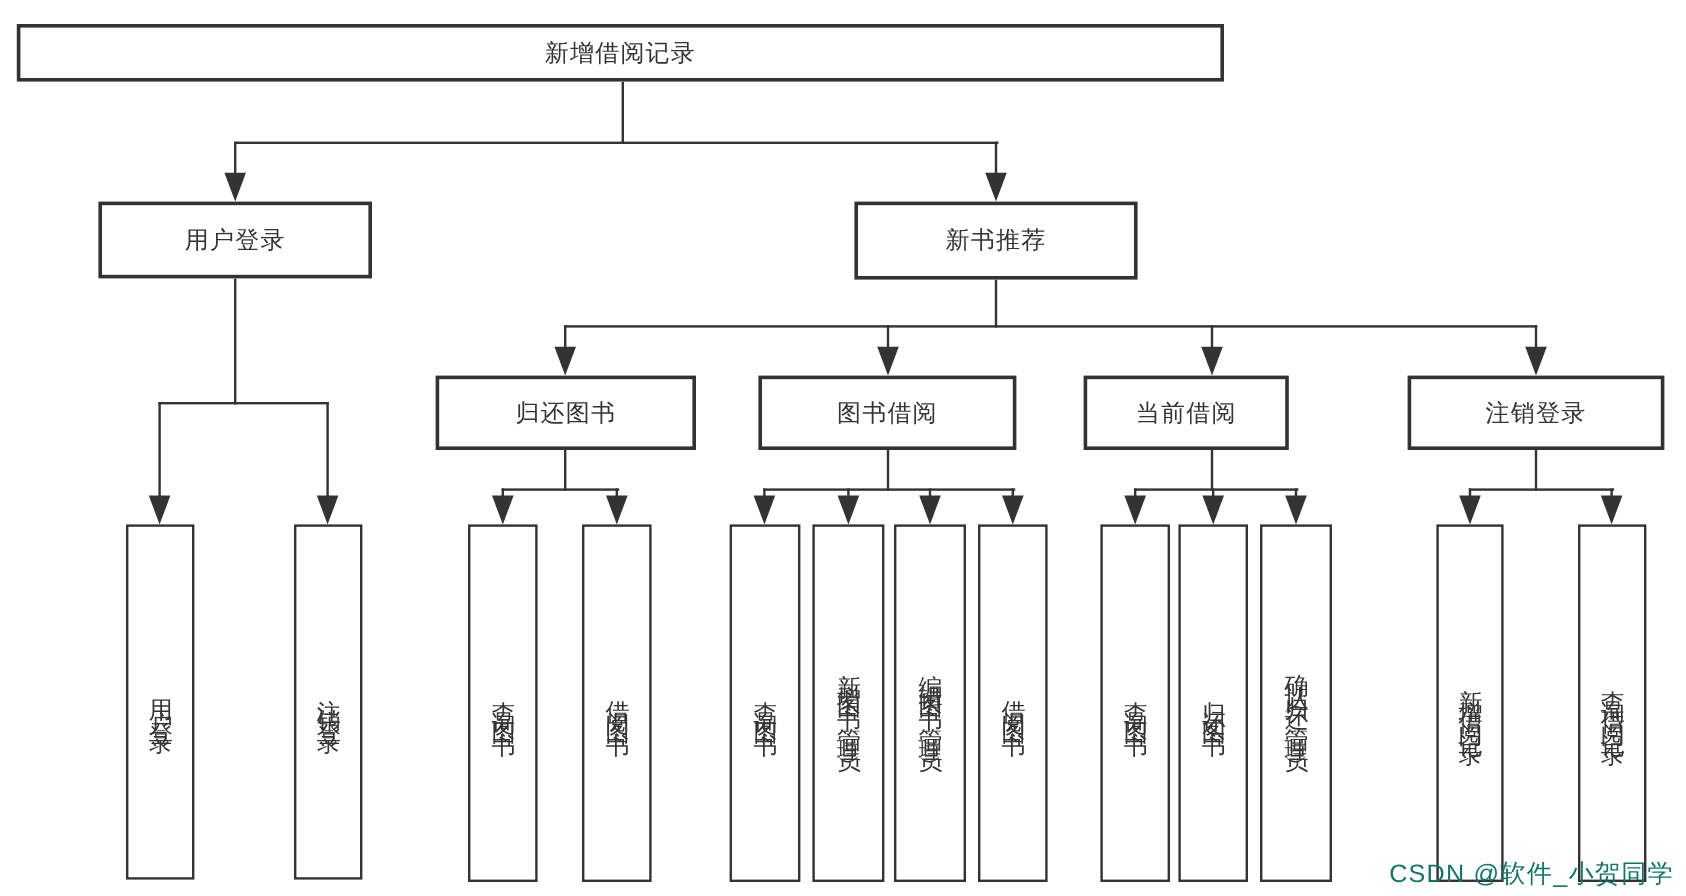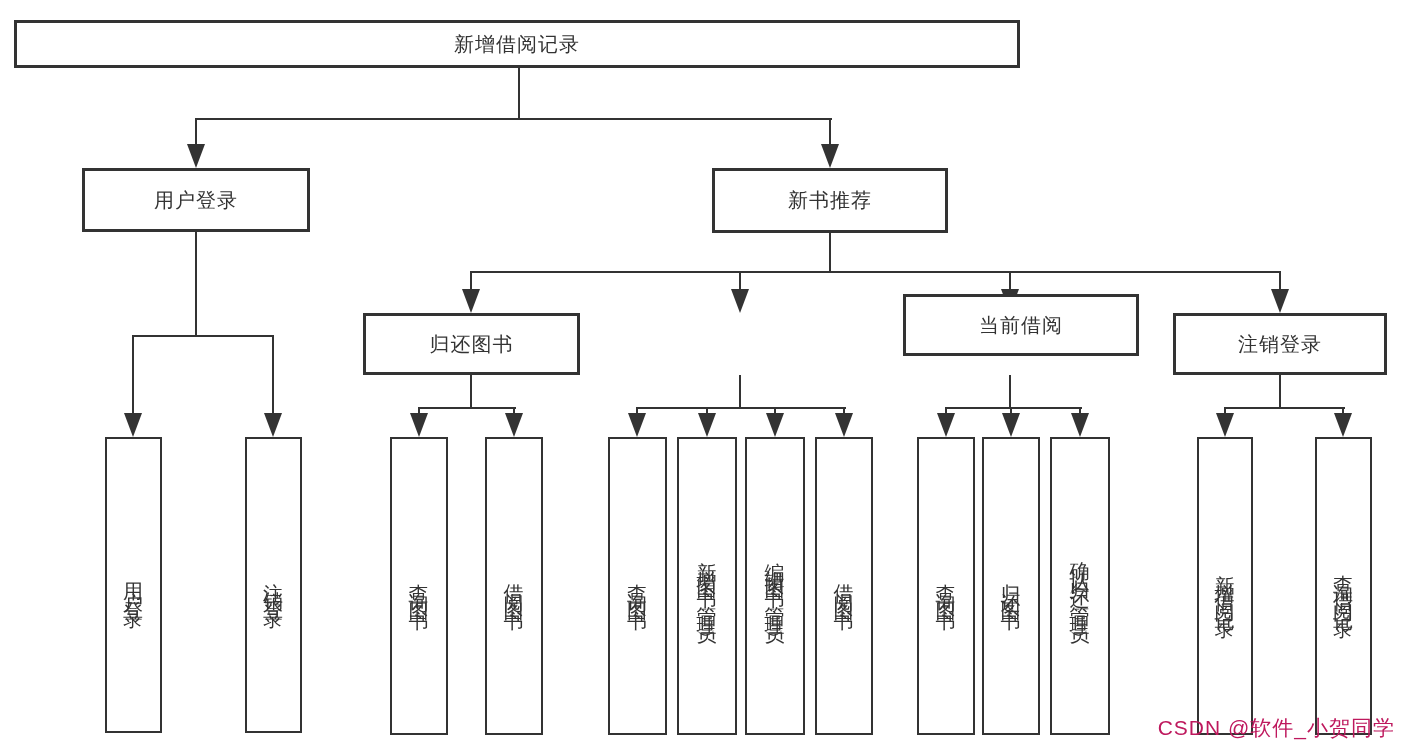--- a/index.html
+++ b/index.html
@@ -39,21 +39,21 @@
     position:absolute;width:0;height:0;
     border-left:9px solid transparent;
     border-right:9px solid transparent;
     border-top:24px solid #333333;
     z-index:1;
   }
   .watermark{
     position:absolute;
     right:10px;top:714px;
     font-size:21px;
-    color:#be185d;
+    color:#0f766e;
     letter-spacing:1px;
     z-index:5;
   }
 </style>
 </head>
 <body>
 
 <div class="canvas">
 
   <div class="box" style="left:14px;top:20px;width:1006px;height:48px">
@@ -63,21 +63,24 @@
   <div class="box" style="left:82px;top:168px;width:228px;height:64px">
     <span>用户登录</span>
   </div>
   <div class="box" style="left:712px;top:168px;width:236px;height:65px">
     <span>新书推荐</span>
   </div>
 
   <div class="box" style="left:363px;top:313px;width:217px;height:62px">
     <span>归还图书</span>
   </div>
-  <div class="box" style="left:903px;top:294px;width:236px;height:62px">
+  <div class="box" style="left:632px;top:313px;width:215px;height:62px">
+    <span>图书借阅</span>
+  </div>
+  <div class="box" style="left:903px;top:313px;width:171px;height:62px">
     <span>当前借阅</span>
   </div>
   <div class="box" style="left:1173px;top:313px;width:214px;height:62px">
     <span>注销登录</span>
   </div>
 
   <div class="box leaf" style="left:105px;top:437px;width:57px;height:296px">
     <span>用户登录</span>
   </div>
   <div class="box leaf" style="left:245px;top:437px;width:57px;height:296px">

